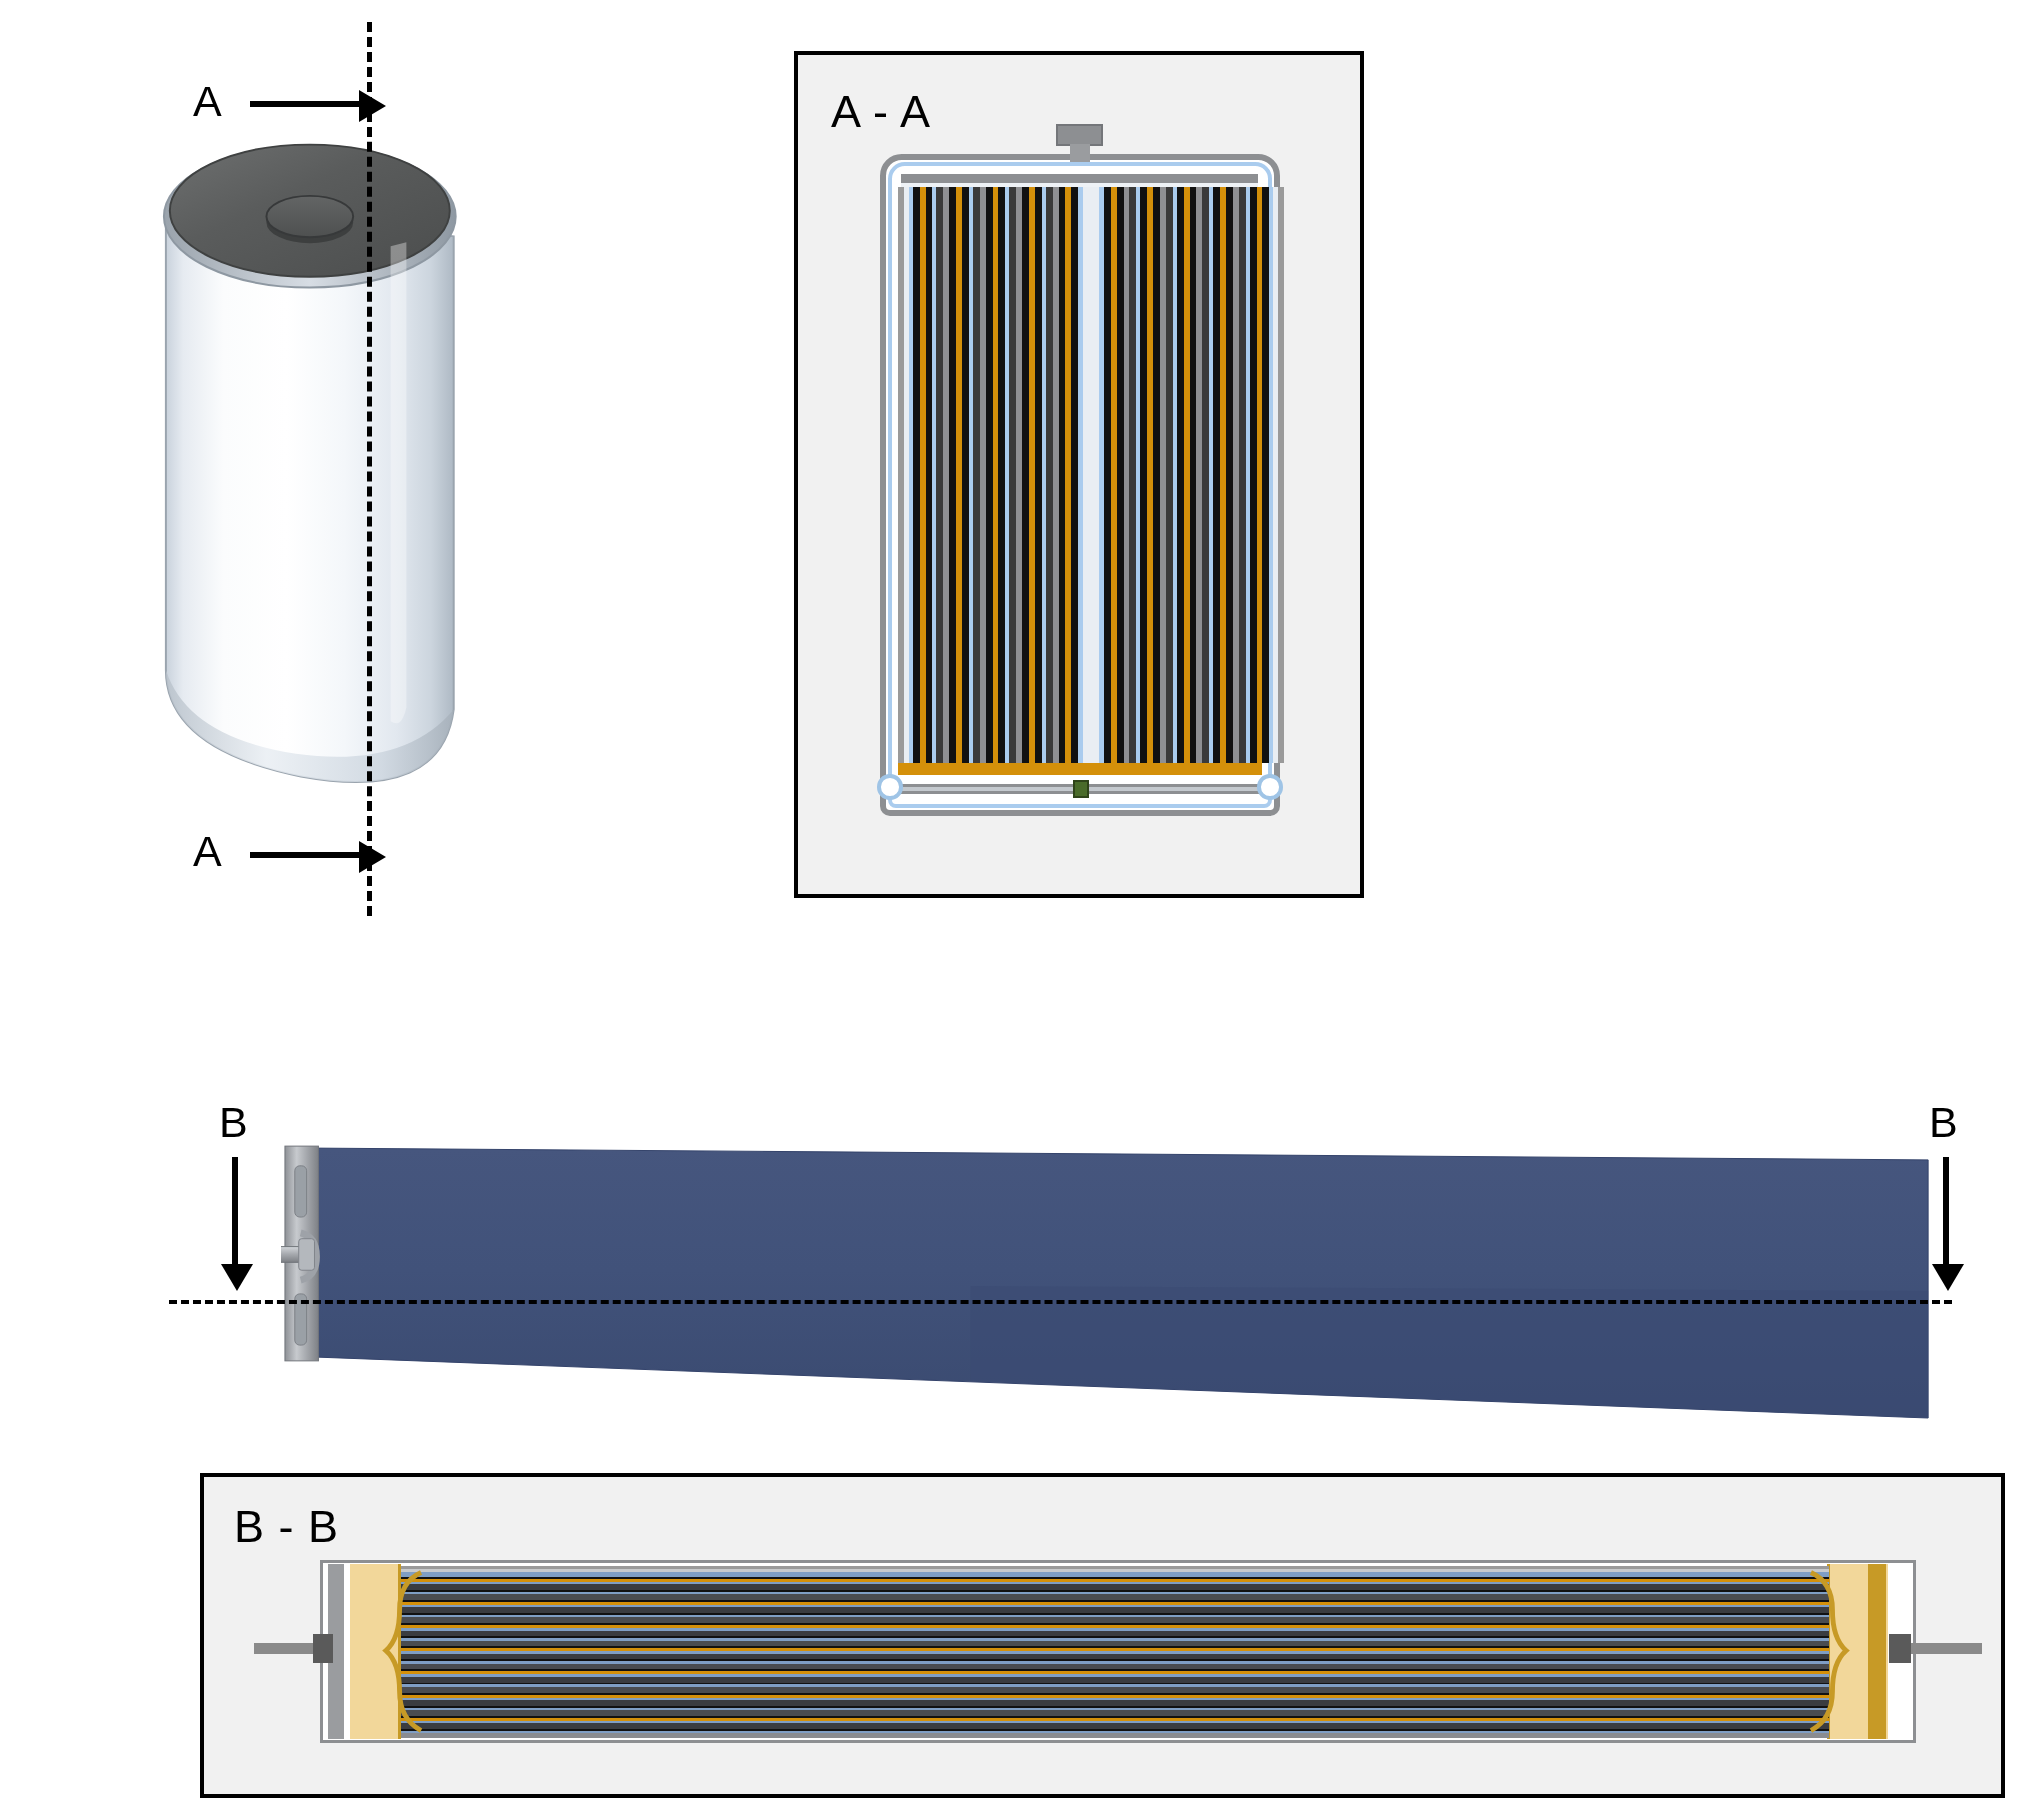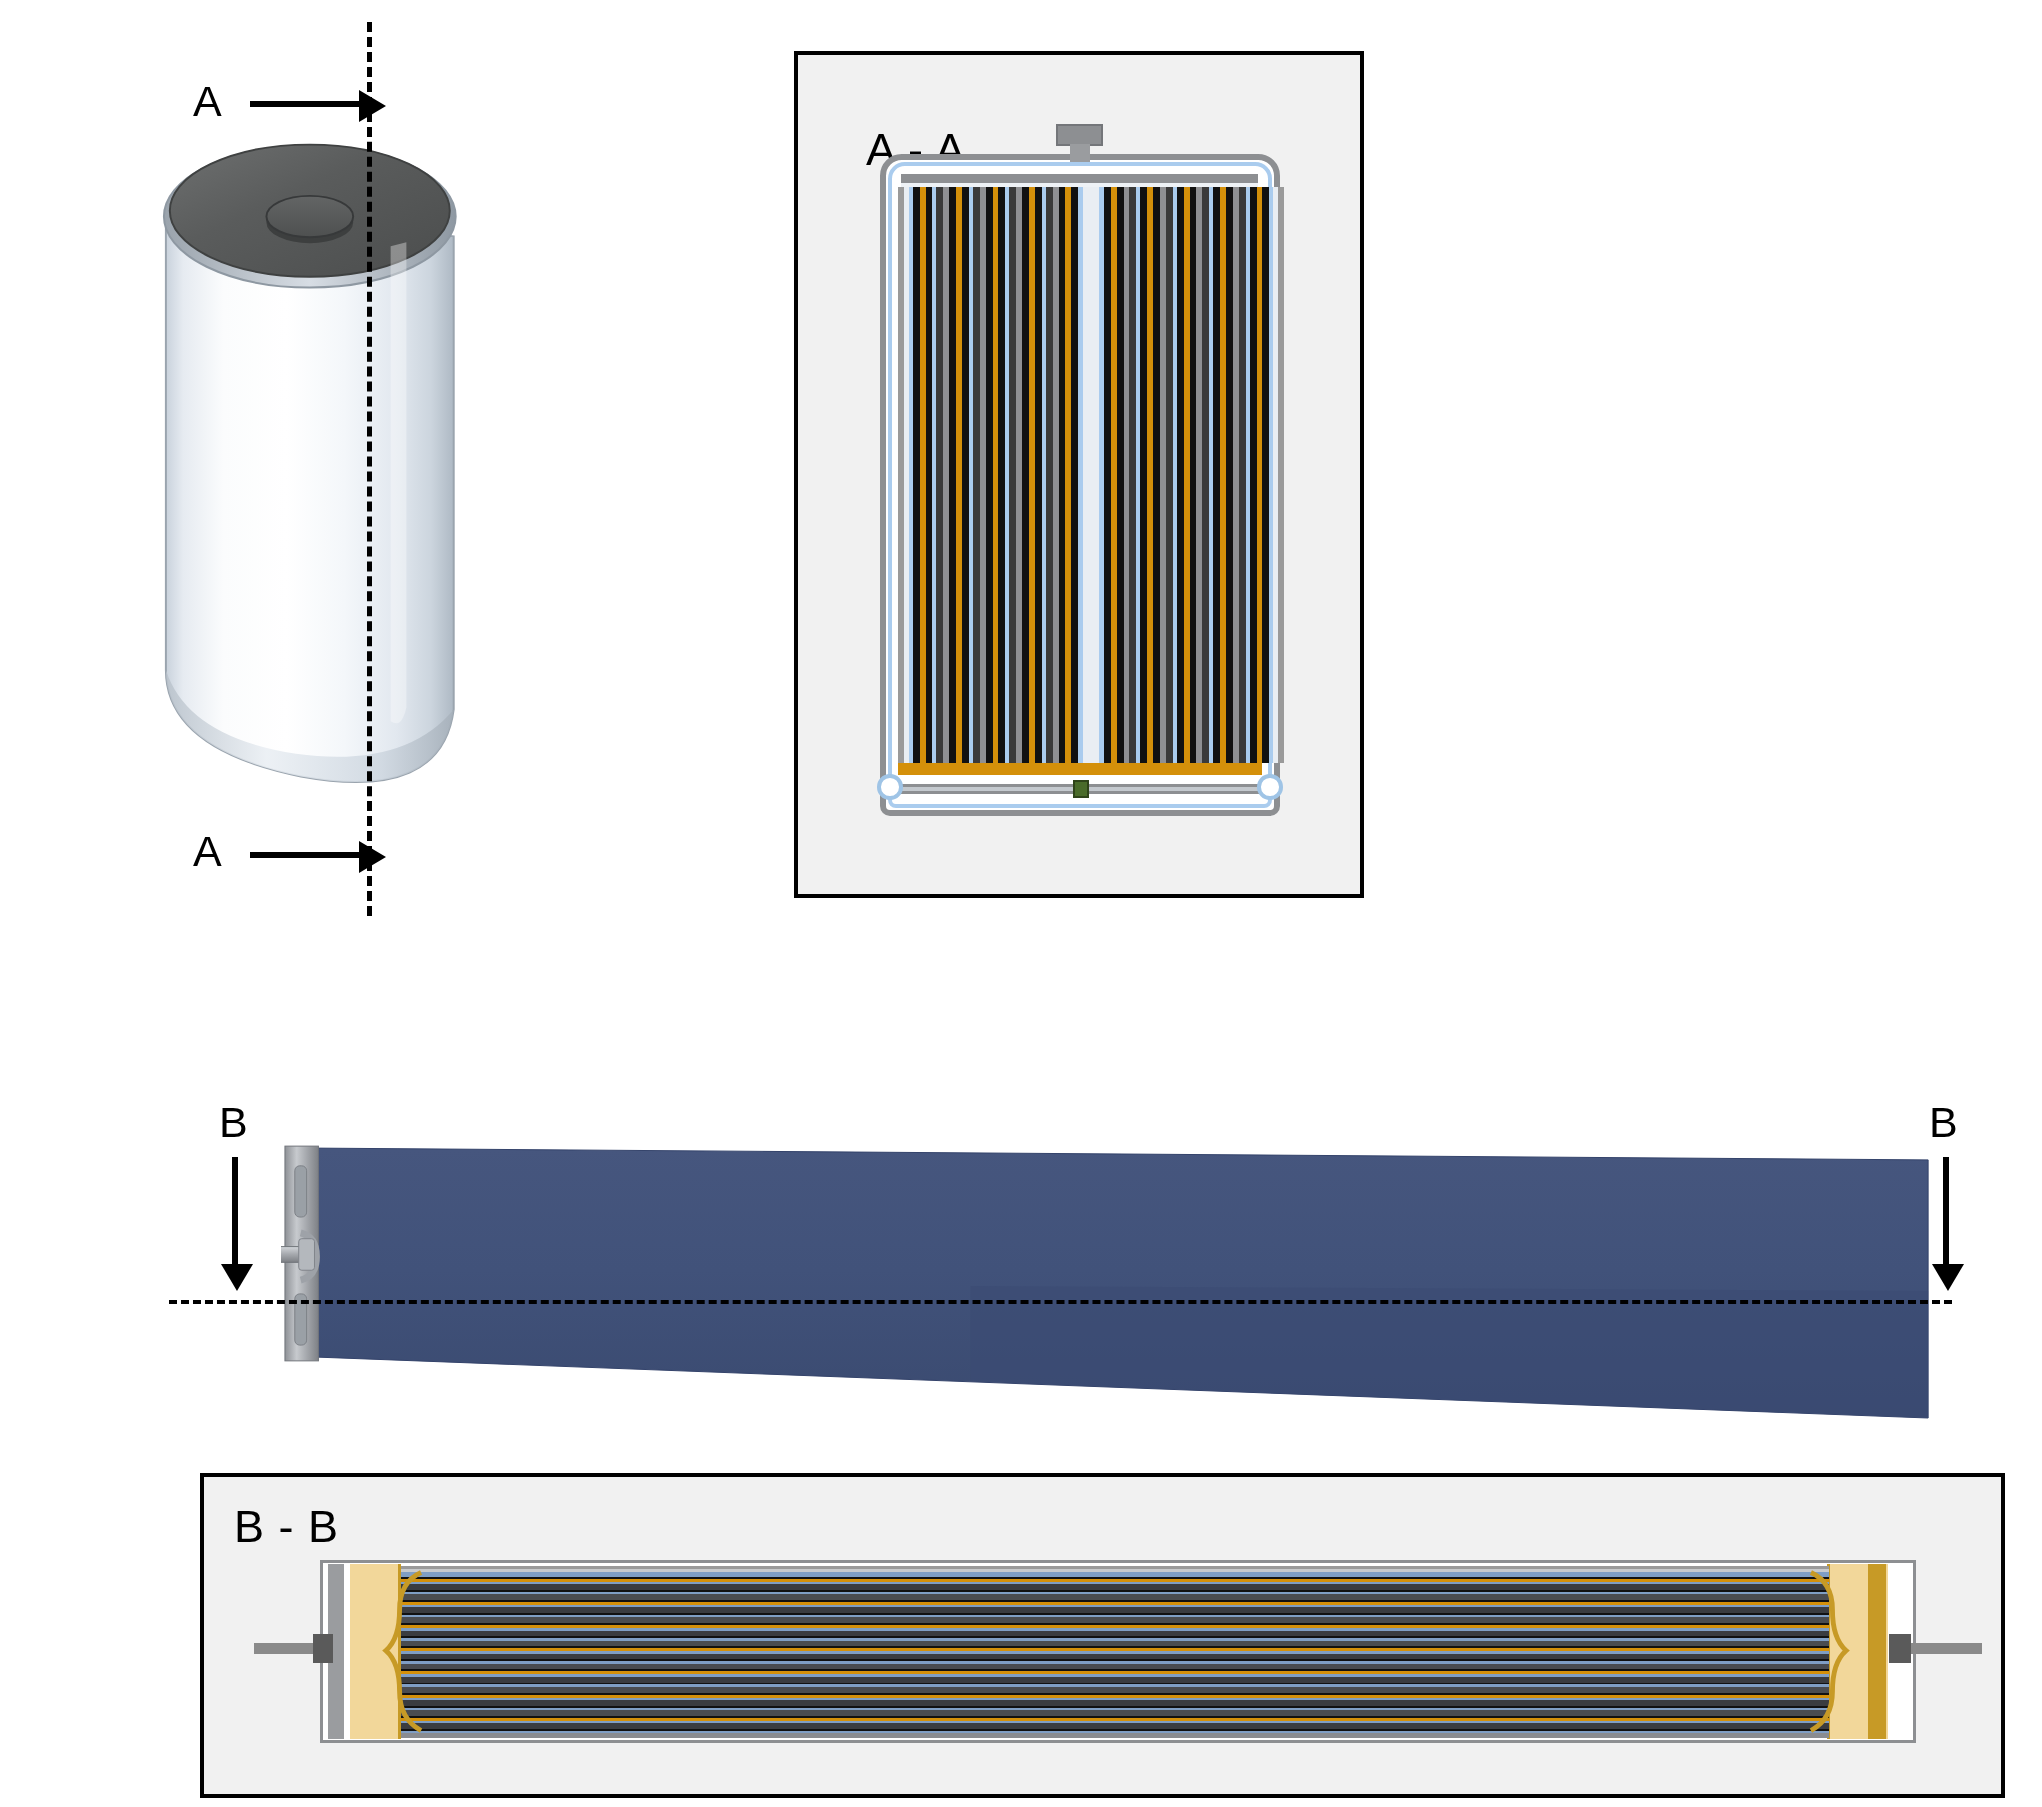--- a/index.html
+++ b/index.html
@@ -160,21 +160,21 @@
   <div class="cl-v" style="left:367px; top:21.7px; height:894px;"></div>
 
   <div class="label sec-letter" style="left:193px; top:80px;">A</div>
   <div class="arrow-right" style="left:250px; top:101px; width:110px;"></div>
 
   <div class="label sec-letter" style="left:193px; top:830px;">A</div>
   <div class="arrow-right" style="left:250px; top:852px; width:110px;"></div>
 
   <div class="section-frame" style="left:794px; top:51px; width:570px; height:847px;"></div>
 
-  <div class="label sec-title" style="left:866px; top:89px;margin-top:38px;">A - A</div>
+  <div class="label sec-title" style="left:831px; top:89px;">A - A</div>
 
   <div style="position:absolute; left:880px; top:154px; width:400px; height:662px;
               border:6.9px solid #8d8f92; border-radius:21.7px 21.7px 9.9px 9.9px;
               box-sizing:border-box; background:#ffffff;"></div>
 
   <div style="position:absolute; left:888px; top:162px; width:384px; height:646px;
               border:4.9px solid #aaccee; border-radius:16.7px 16.7px 7.9px 7.9px;
               box-sizing:border-box;"></div>
 
   <div style="position:absolute; left:901px; top:174px; width:357px; height:8.9px;

